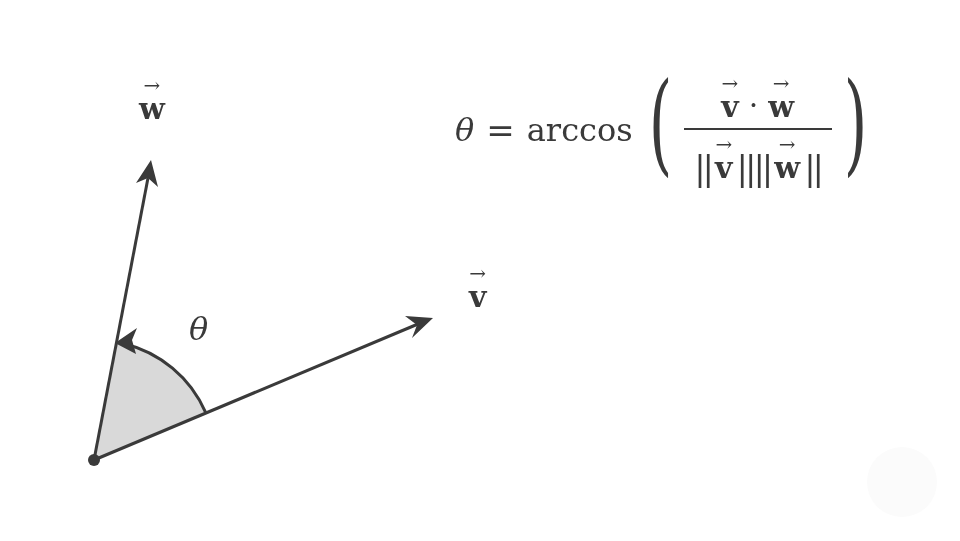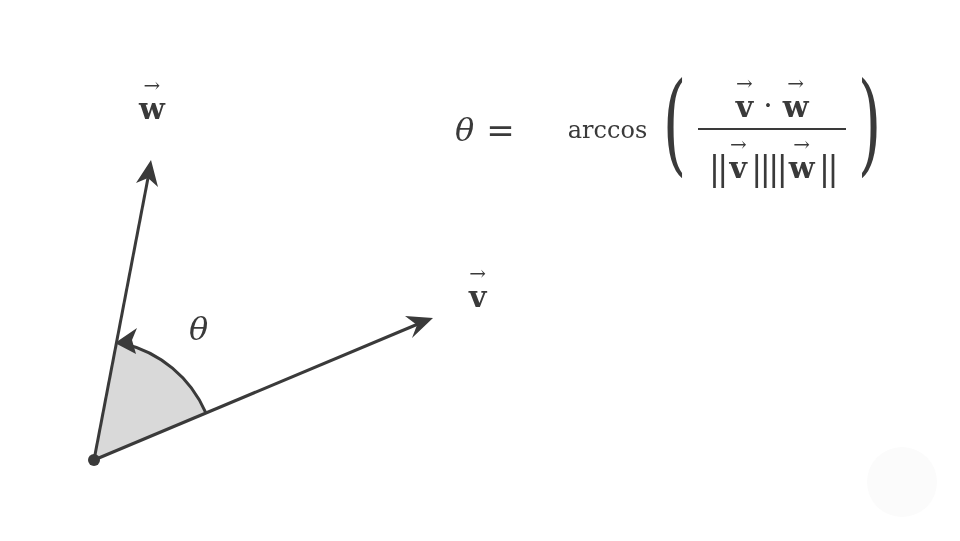--- a/index.html
+++ b/index.html
@@ -37,21 +37,21 @@
   <span class="vec">w</span>
 </div>
 <div class="lbl" style="left:469px; top:282px;">
   <span class="vec">v</span>
 </div>
 <div class="lbl theta" style="left:189px; top:310px;">θ</div>
 
 <div class="formula">
   <span class="theta">θ</span>
   <span style="margin:0 12px; font-size:34px;">=</span>
-  <span style="font-size:24px; margin-right:6px;margin-left:41px;">arccos</span>
+  <span style="font-size:32px; margin-right:6px;">arccos</span>
   <span class="paren">(</span>
   <span class="frac">
     <span class="num">
       <span class="vec">v</span>
       <span class="cdot">·</span>
       <span class="vec">w</span>
     </span>
     <span class="bar"></span>
     <span class="den">
       <span class="norm">||</span>

